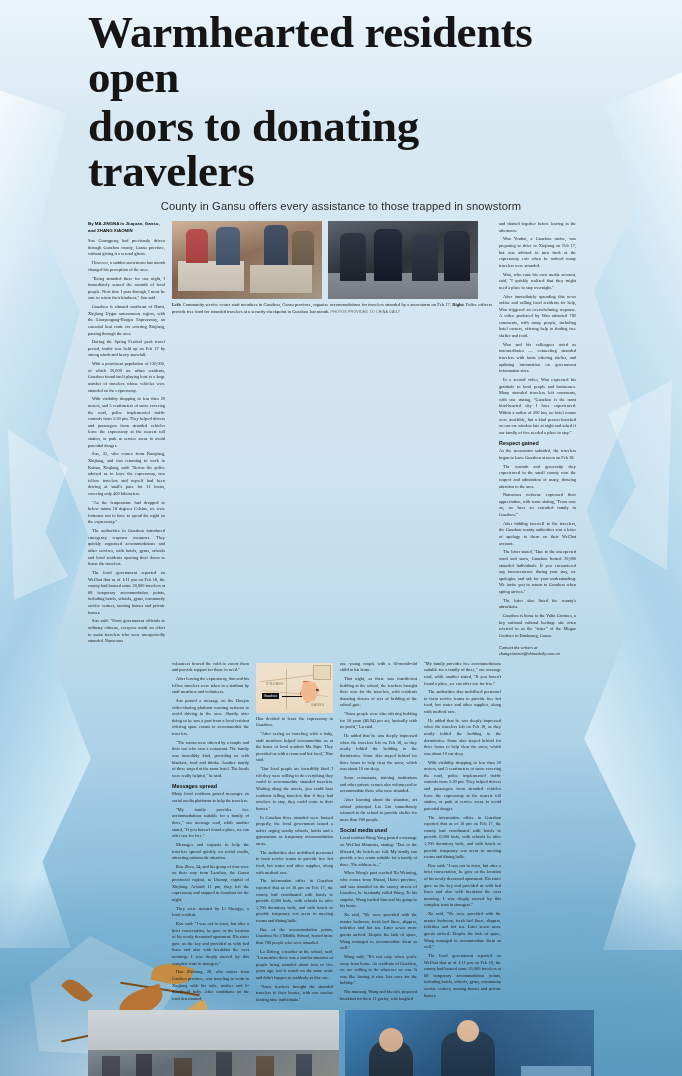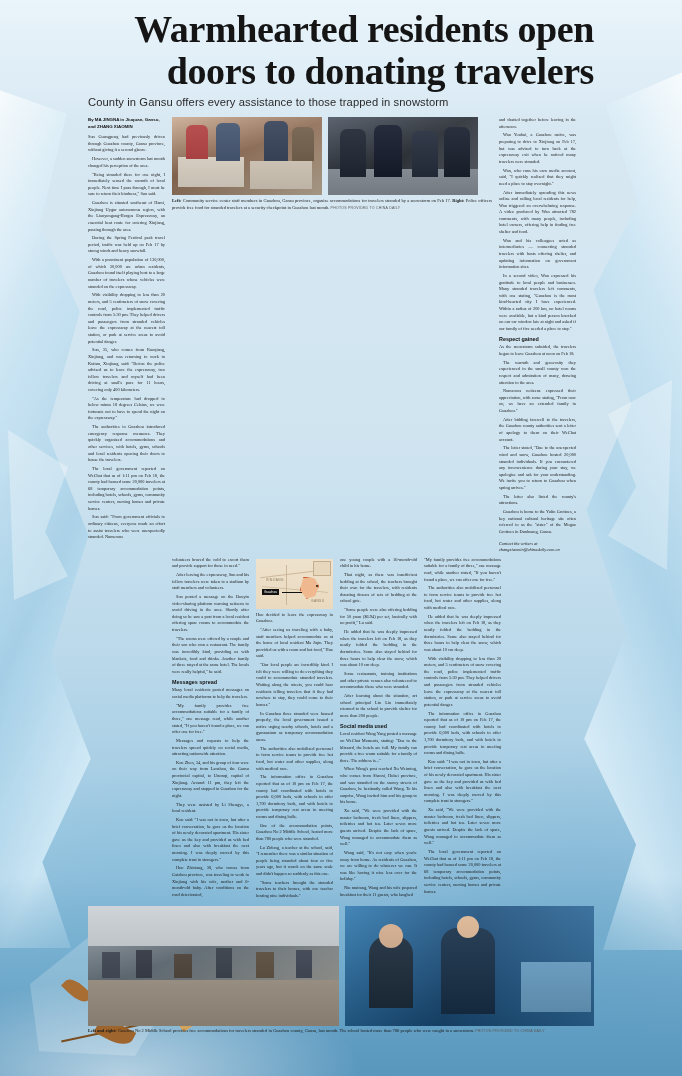--- a/index.html
+++ b/index.html
@@ -43,27 +43,27 @@
   .lf4{left:176px;bottom:52px;width:34px;height:17px;background:#d9a255;transform:rotate(-34deg);}
   .lf5{left:62px;bottom:78px;width:30px;height:15px;background:#a9682a;transform:rotate(44deg);}
   .stem{position:absolute;z-index:2;background:#7b4d1e;}
   .st1{left:60px;bottom:46px;width:120px;height:2px;transform:rotate(-12deg);}
   .st2{left:120px;bottom:86px;width:80px;height:2px;transform:rotate(9deg);}
 
   
   .sheet{position:absolute;z-index:3;left:88px;top:4px;width:506px;}
 
   .headline{
-    text-align:right;font-weight:bold;line-height:1.0;
-    font-size:38px;letter-spacing:-.4px;color:#151515;
+    text-align:left;font-weight:bold;line-height:1.0;
+    font-size:45px;letter-spacing:-.4px;color:#151515;
     font-family:"Liberation Serif",serif;margin:6px 0 0;
   }
   .headline div{margin:0 0 4px;}
   .subhead{
-    text-align:left;font-size:11.2px;color:#2a2a2a;margin:6px 0 9px;
+    text-align:center;font-size:11.2px;color:#2a2a2a;margin:6px 0 9px;
     font-family:"Liberation Sans",sans-serif;letter-spacing:.1px;
   }
 
   
   .cols{display:flex;gap:7px;align-items:flex-start;}
   .col{width:77px;}
   p.body{
     font-size:4.35px;line-height:1.52;text-align:justify;margin:0 0 2.2px;
     color:#1b1b1b;text-indent:4px;hyphens:auto;overflow-wrap:break-word;
   }

